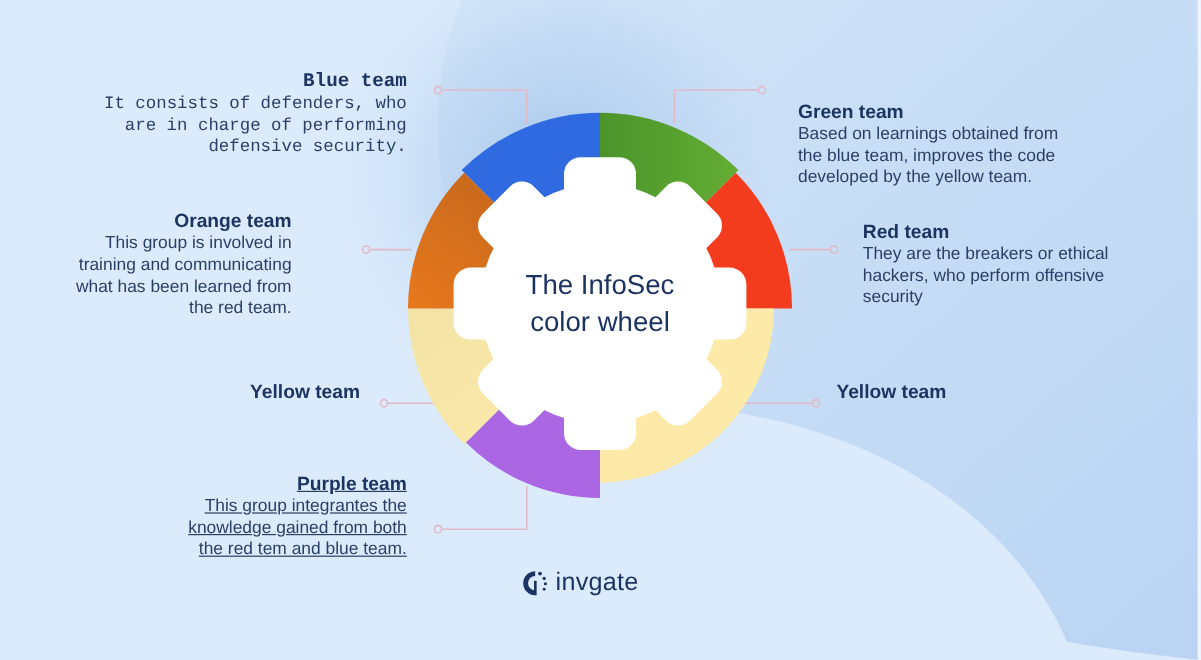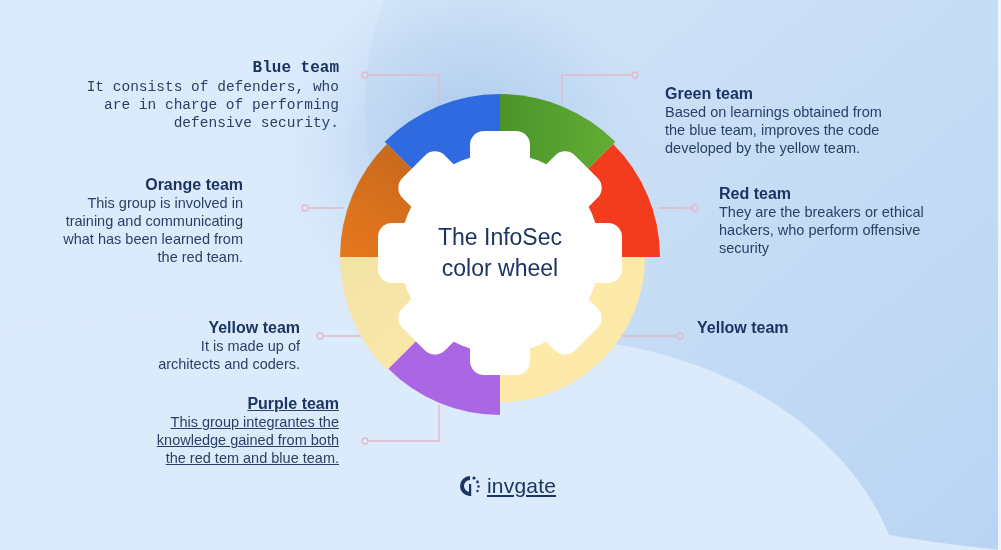--- a/index.html
+++ b/index.html
@@ -28,22 +28,22 @@
   .team-desc { display: block; white-space: pre-line; }
   .center-title {
     position: absolute;
     left: 400px; top: 222px; width: 200px;
     text-align: center;
     font-size: 23px; line-height: 31px;
     color: #1c3461;
     white-space: pre-line;
   }
   .logo {
-    position: absolute; left: 459px; top: 474px;
-    display: flex; gap: 6px; text-decoration: underline;
+    position: absolute; left: 435px; top: 474px;
+    display: flex; gap: 6px;
   }
   .logo-text {
     font-size: 21px; color: #1c3461; letter-spacing: 0.2px;
   }
 </style>
 </head>
 <body>
 
 <svg class="bg" width="1001" height="550" viewBox="0 0 1001 550">
   <defs>
@@ -166,22 +166,20 @@
 
 <div class="team-block right" style="left: 719px; top: 184px;">
   <span class="team-title">Red team</span>
   <span class="team-desc">They are the breakers or ethical
 hackers, who perform offensive
 security</span>
 </div>
 
 <div class="team-block left" style="right: 701px; top: 318px;">
   <span class="team-title">Yellow team</span>
-  <span class="team-desc">It is made up of
-architects and coders.</span>
 </div>
 
 <div class="team-block right" style="left: 697px; top: 318px;">
   <span class="team-title">Yellow team</span>
 </div>
 
 <div class="team-block left" style="right: 662px; top: 394px; text-decoration: underline;">
   <span class="team-title">Purple team</span>
   <span class="team-desc">This group integrantes the
 knowledge gained from both

